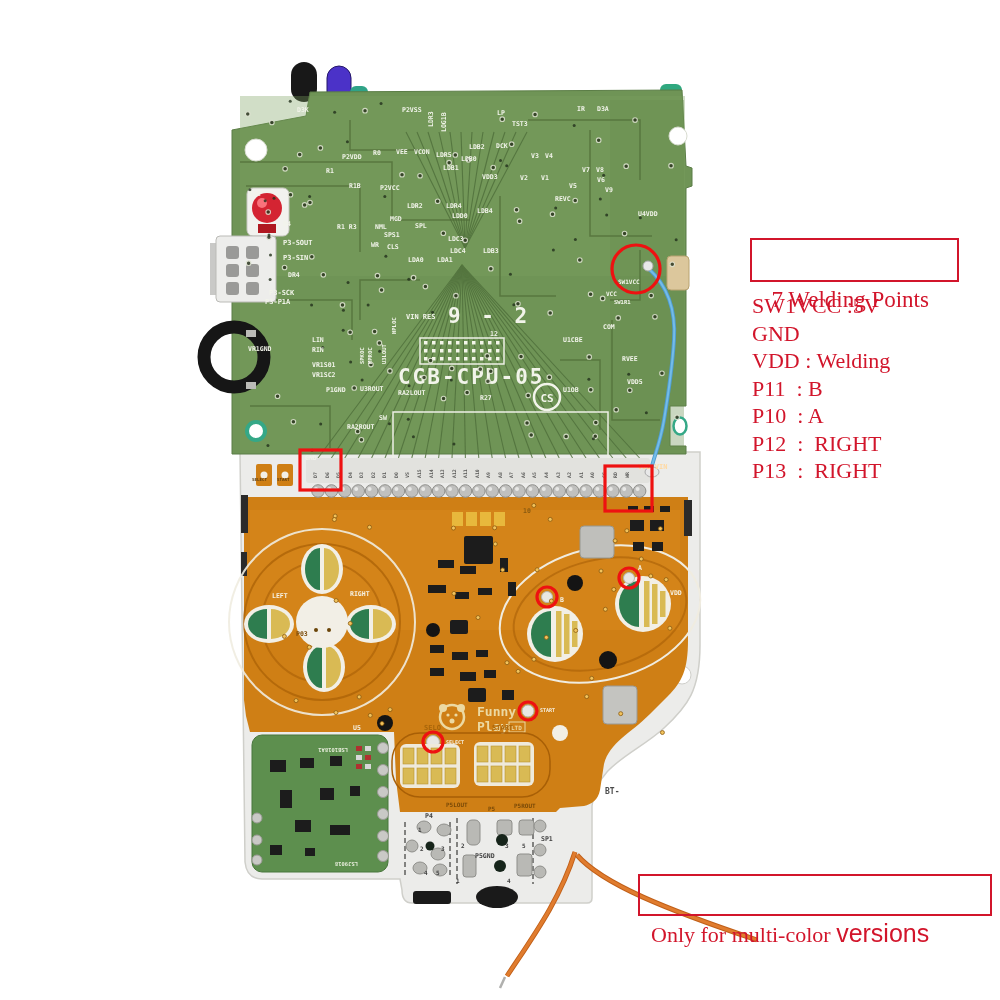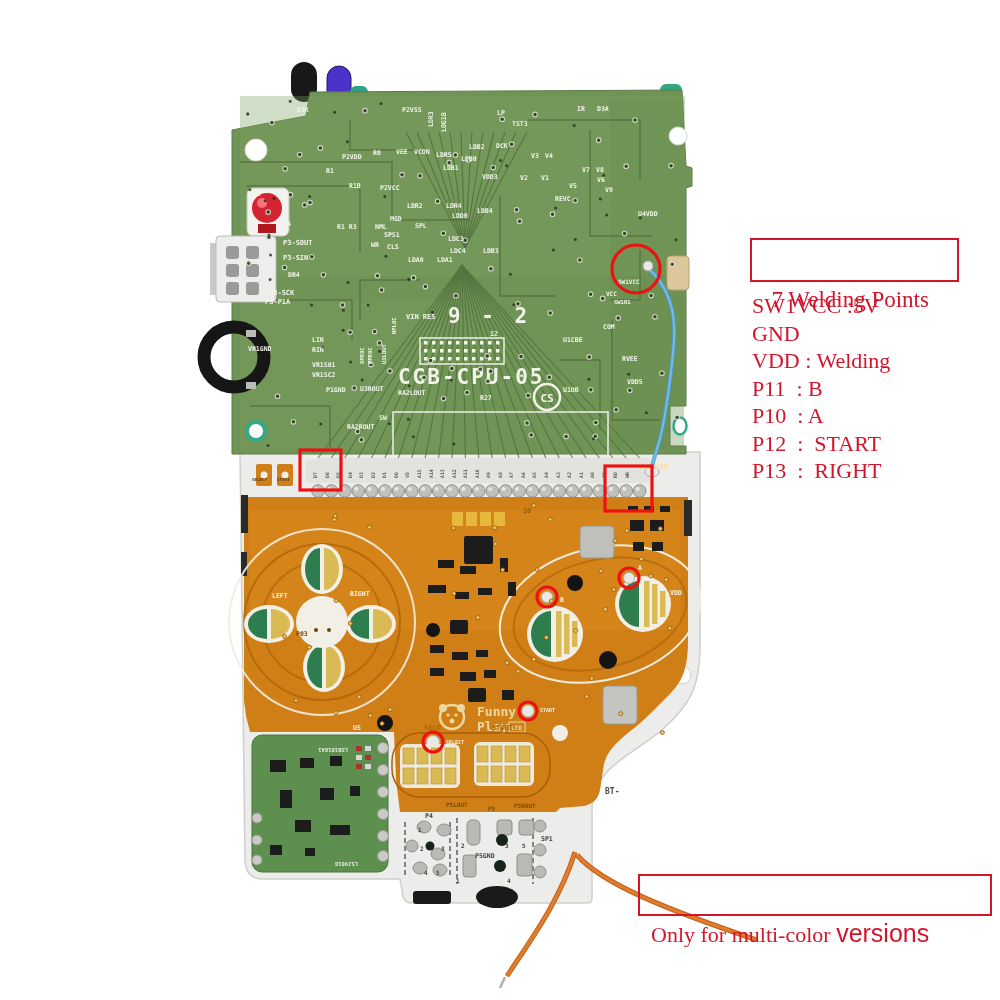--- a/index.html
+++ b/index.html
@@ -775,18 +775,18 @@
         <circle cx="547" cy="597" r="10" fill="none" stroke="#ee1111" stroke-width="3.2"></circle>
         <circle cx="629" cy="578" r="10" fill="none" stroke="#ee1111" stroke-width="3.2"></circle>
         <circle cx="528" cy="711" r="9" fill="none" stroke="#ee1111" stroke-width="3.2"></circle>
         <circle cx="433" cy="742" r="10" fill="none" stroke="#ee1111" stroke-width="3.2"></circle>
       </g>
 </svg>
 
 <div id="welding-box" class="ann">
   <span>7 Welding Points</span>
 </div>
-<div id="welding-list" class="ann"><div>SW1VCC :5V</div><div>GND</div><div>VDD : Welding</div><div>P11  : B</div><div>P10  : A</div><div>P12  :  START</div><div>P13  :  RIGHT</div></div>
+<div id="welding-list" class="ann"><div>SW1VCC :5V</div><div>GND</div><div>VDD : Welding</div><div>P11  : B</div><div>P10  : A</div><div>P12  :  RIGHT</div><div>P13  :  RIGHT</div></div>
 <div id="note-box" class="ann">
   <span>Only for multi-color </span><span class="alt">versions</span>
 </div>
 
 </div>
 
 </body></html>

